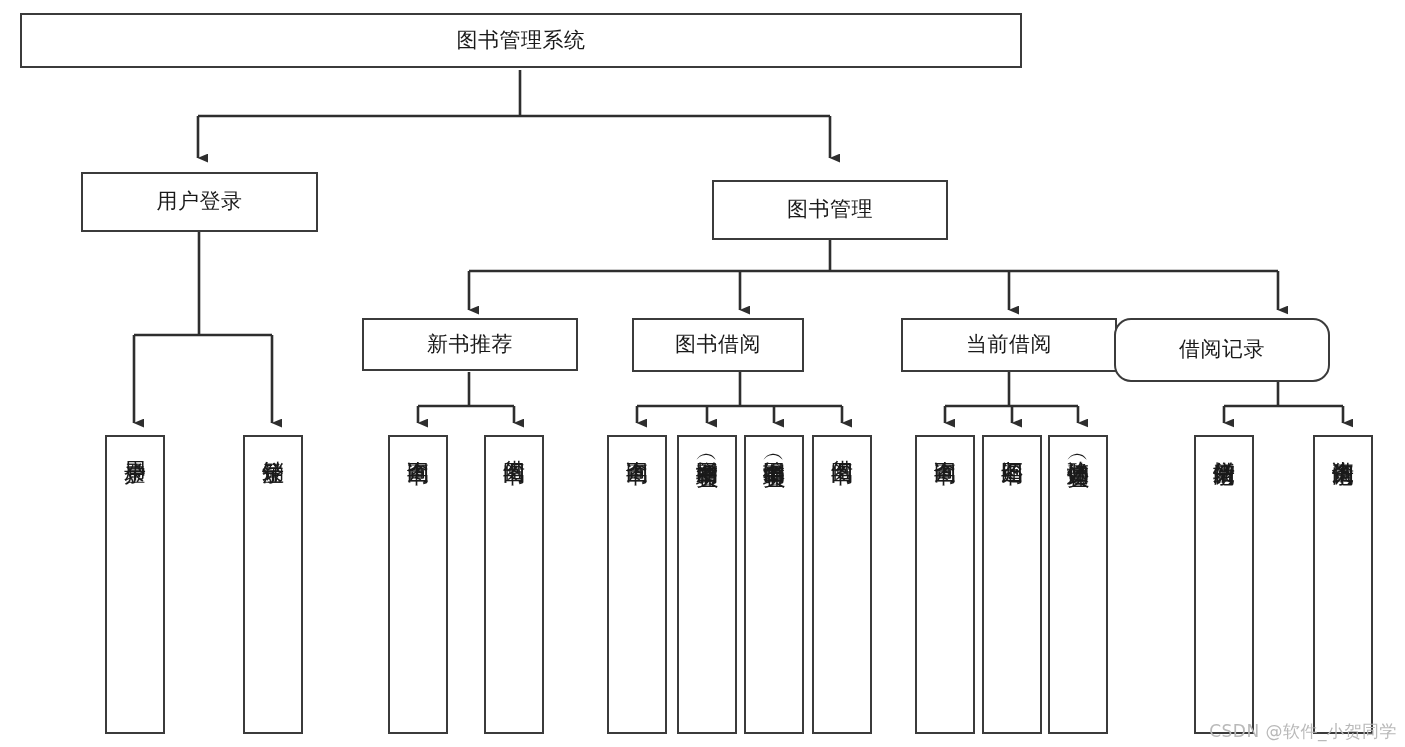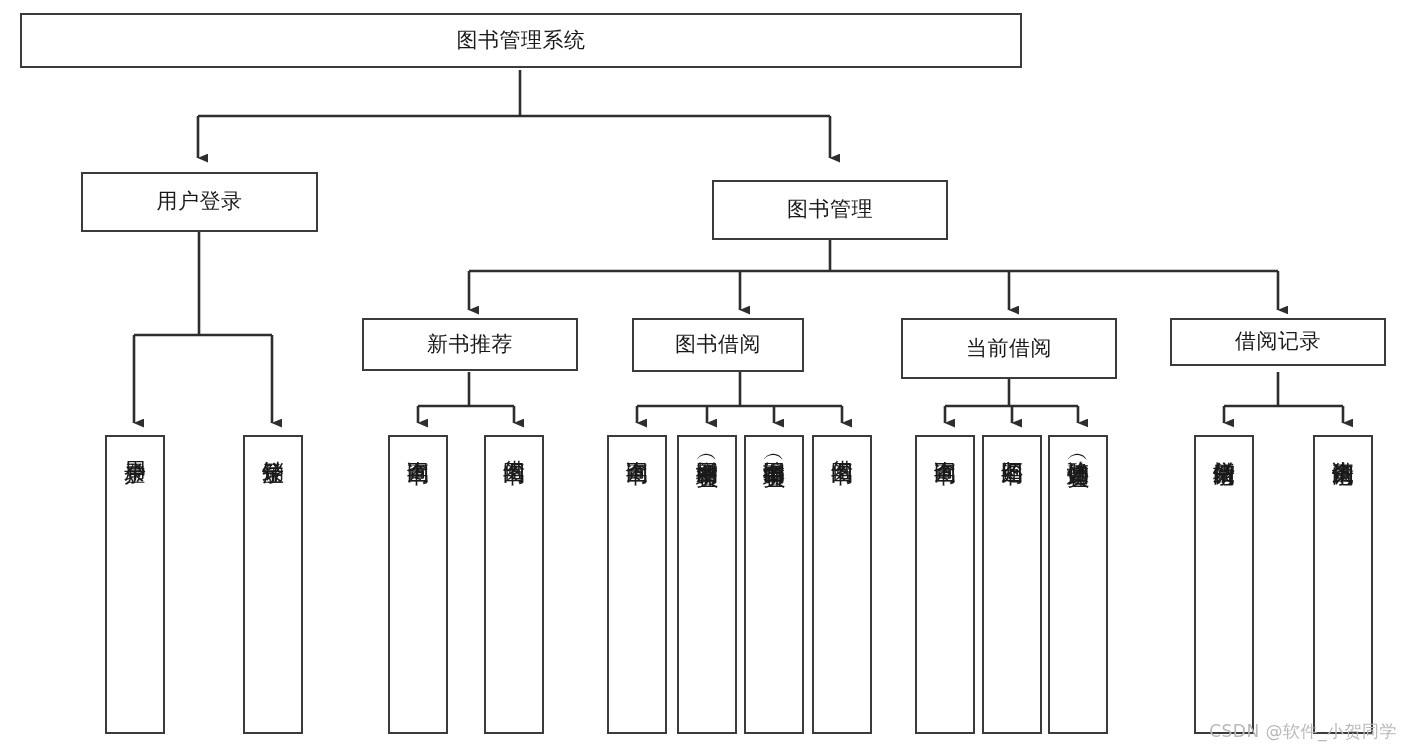--- a/index.html
+++ b/index.html
@@ -136,24 +136,24 @@
   <div class="node horiz" style="left:712px; top:180px; width:236px; height:60px;">
     <span class="hlabel">图书管理</span>
   </div>
 
   <div class="node horiz" style="left:362px; top:318px; width:216px; height:53px;">
     <span class="hlabel">新书推荐</span>
   </div>
   <div class="node horiz" style="left:632px; top:318px; width:172px; height:54px;">
     <span class="hlabel">图书借阅</span>
   </div>
-  <div class="node horiz" style="left:901px; top:318px; width:216px; height:61px;">
+  <div class="node horiz" style="left:901px; top:318px; width:216px; height:54px;">
     <span class="hlabel">当前借阅</span>
   </div>
-  <div class="node horiz" style="left:1170px; top:318px; width:216px; height:48px;">
+  <div class="node horiz" style="left:1114px; top:318px; width:216px; height:64px;border-radius:17px;">
     <span class="hlabel">借阅记录</span>
   </div>
 
   <div class="node vert" style="left:105px; top:435px; width:60px; height:299px;">
     <span class="vlabel">用户登录</span>
   </div>
   <div class="node vert" style="left:243px; top:435px; width:60px; height:299px;">
     <span class="vlabel">注销登录</span>
   </div>
 

